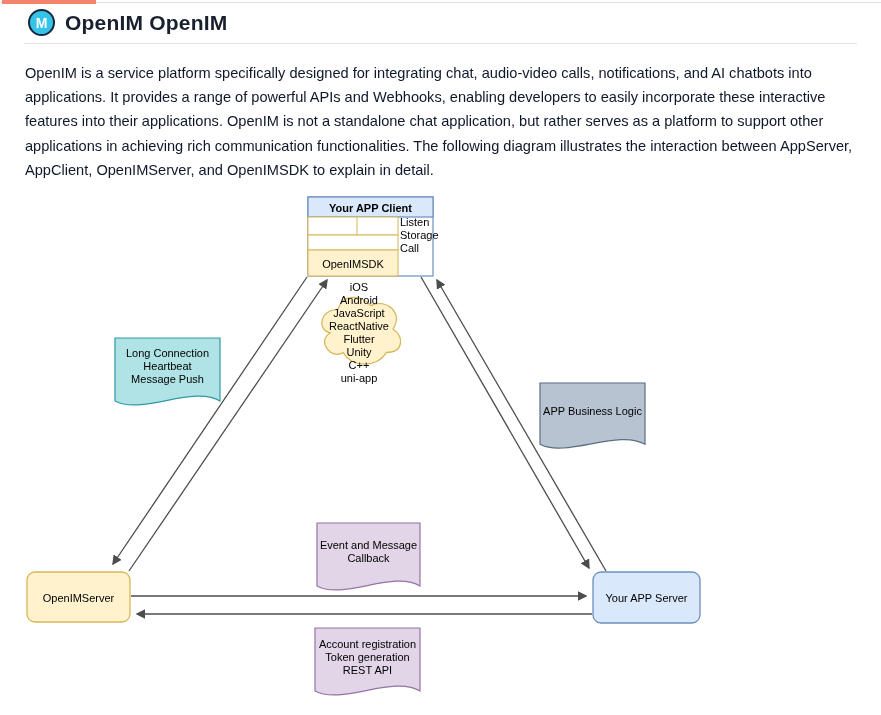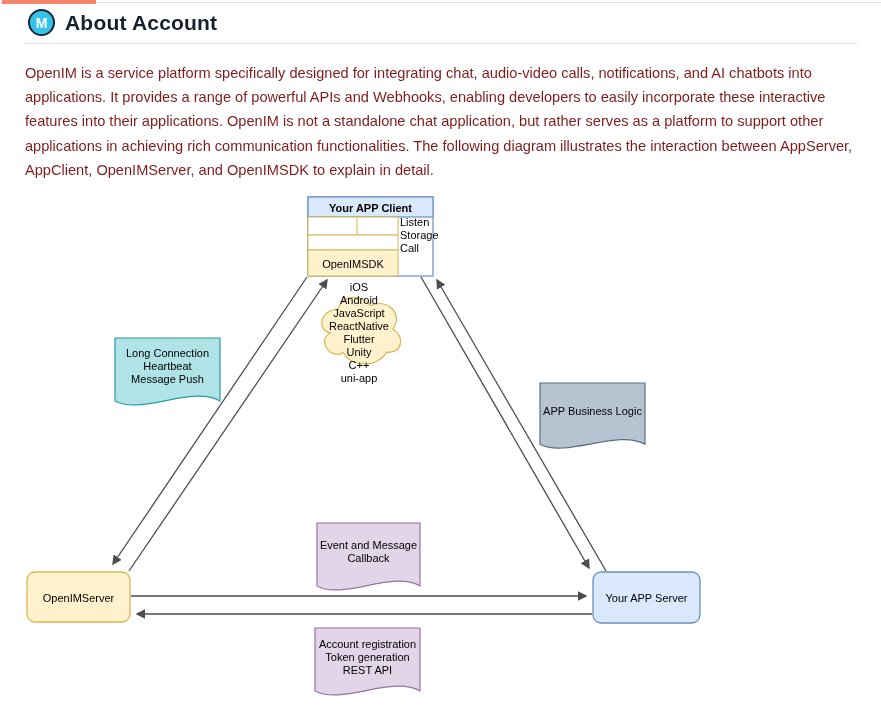--- a/index.html
+++ b/index.html
@@ -34,42 +34,42 @@
   .title {
     font-size: 21px; font-weight: bold; color: #18202e;
     letter-spacing: 0.2px;
   }
   .divider {
     position: absolute; top: 43px; left: 24px; width: 833px; height: 1px;
     background: #dfe3ea;
   }
   .intro {
     position: absolute; top: 61px; left: 25px; width: 833px;
-    font-size: 14.6px; line-height: 24.2px; color: #7f1d1d;
+    font-size: 14.6px; line-height: 24.2px; color: #0f172a;
   }
   svg text {
     font-family: "Liberation Sans", sans-serif;
     font-size: 11px; fill: #000000;
   }
   svg text.bold { font-weight: bold; }
   .diagram-svg { position: absolute; top: 0; left: 0; }
 </style>
 </head>
 <body>
 
 <div class="page">
 
   <div class="top-track"></div>
   <div class="top-progress"></div>
 
   <div class="header">
     <div class="logo">
       <span>M</span>
     </div>
-    <div class="title">About Account</div>
+    <div class="title">OpenIM OpenIM</div>
   </div>
   <div class="divider"></div>
 
   <div class="intro">OpenIM is a service platform specifically designed for integrating chat, audio-video calls, notifications, and AI chatbots into applications. It provides a range of powerful APIs and Webhooks, enabling developers to easily incorporate these interactive features into their applications. OpenIM is not a standalone chat application, but rather serves as a platform to support other applications in achieving rich communication functionalities. The following diagram illustrates the interaction between AppServer, AppClient, OpenIMServer, and OpenIMSDK to explain in detail.</div>
 
   <svg class="diagram-svg" width="881" height="715" viewBox="0 0 881 715">
     <defs>
       <marker id="arrow" viewBox="0 0 10 10" refX="8.5" refY="5" markerWidth="7.5" markerHeight="7.5" orient="auto-start-reverse">
         <path d="M0,0 L10,5 L0,10 z" fill="#4D4D4D"></path>
       </marker>

